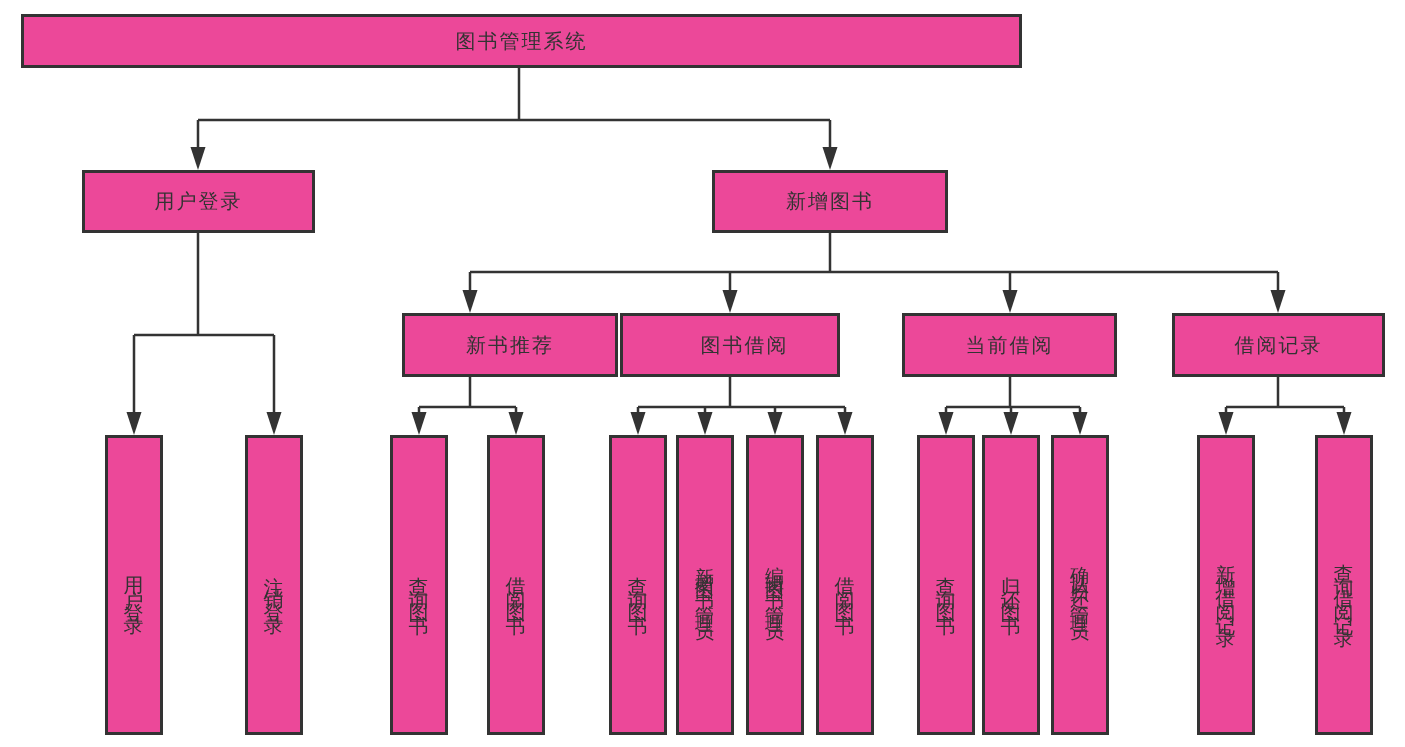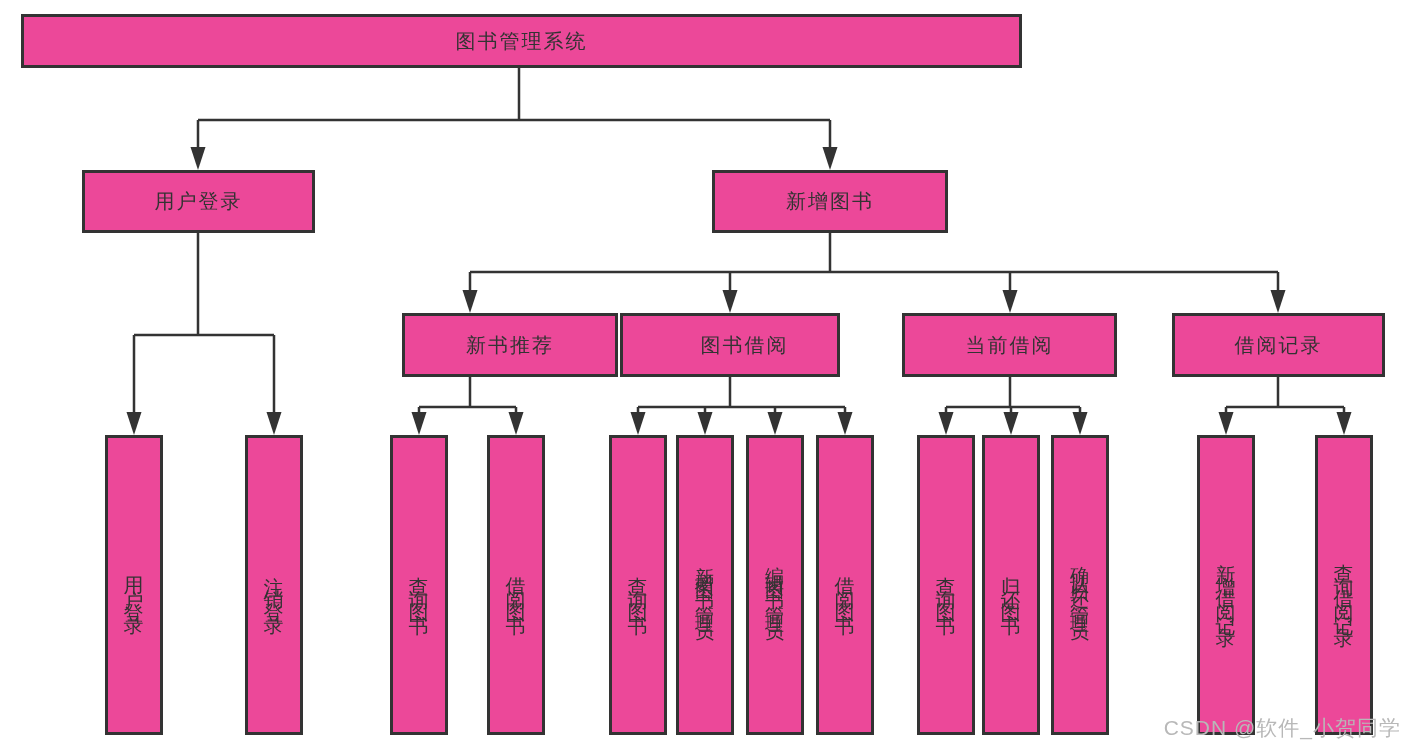--- a/index.html
+++ b/index.html
@@ -99,15 +99,14 @@
   <div class="node vnode vnode-long" style="left:746px;top:435px;width:58px;height:300px;">编辑图书（管理员）</div>
   <div class="node vnode" style="left:816px;top:435px;width:58px;height:300px;">借阅图书</div>
 
   <div class="node vnode" style="left:917px;top:435px;width:58px;height:300px;">查询图书</div>
   <div class="node vnode" style="left:982px;top:435px;width:58px;height:300px;">归还图书</div>
   <div class="node vnode vnode-long" style="left:1051px;top:435px;width:58px;height:300px;">确认归还（管理员）</div>
 
   <div class="node vnode" style="left:1197px;top:435px;width:58px;height:300px;">新增借阅记录</div>
   <div class="node vnode" style="left:1315px;top:435px;width:58px;height:300px;">查询借阅记录</div>
 
-  <div class="watermark">CSDN @软件_小贺同学</div>
 
 </div>
 
 </body></html>

